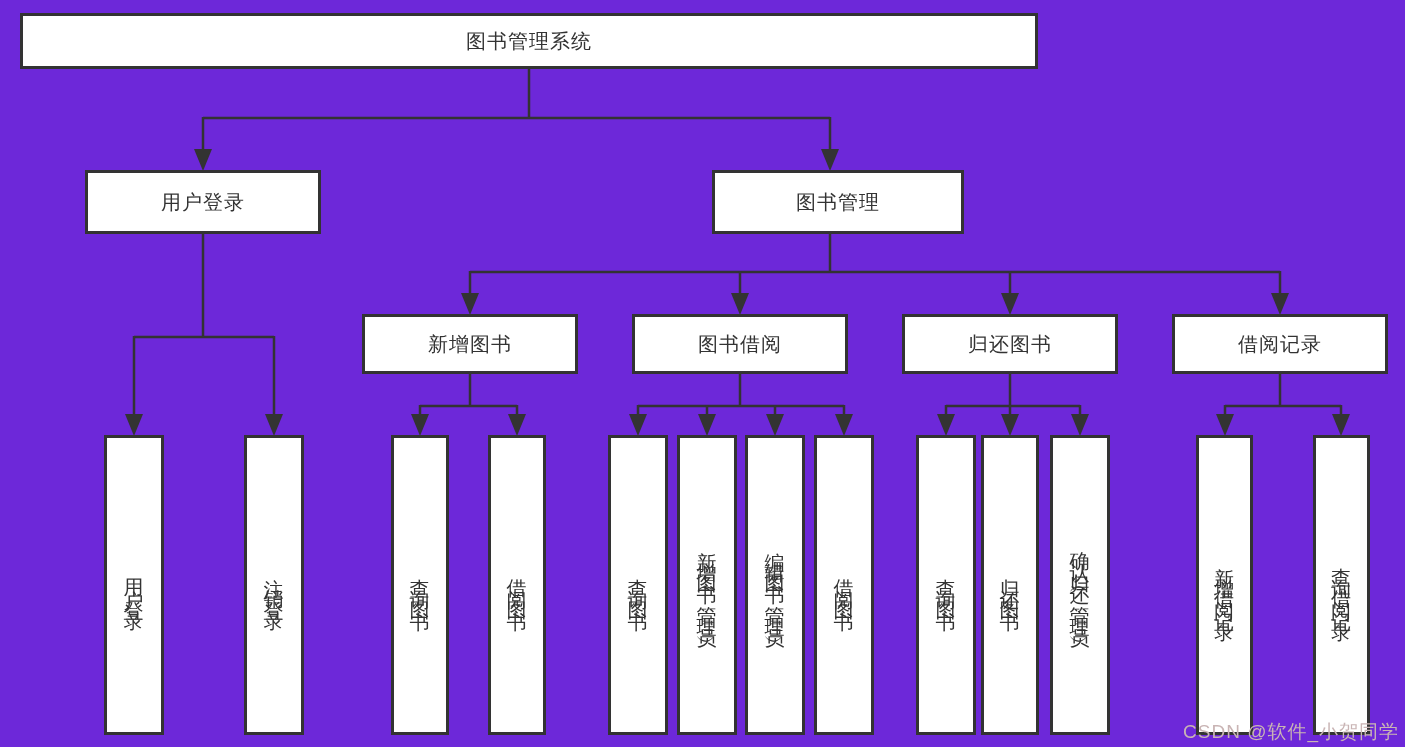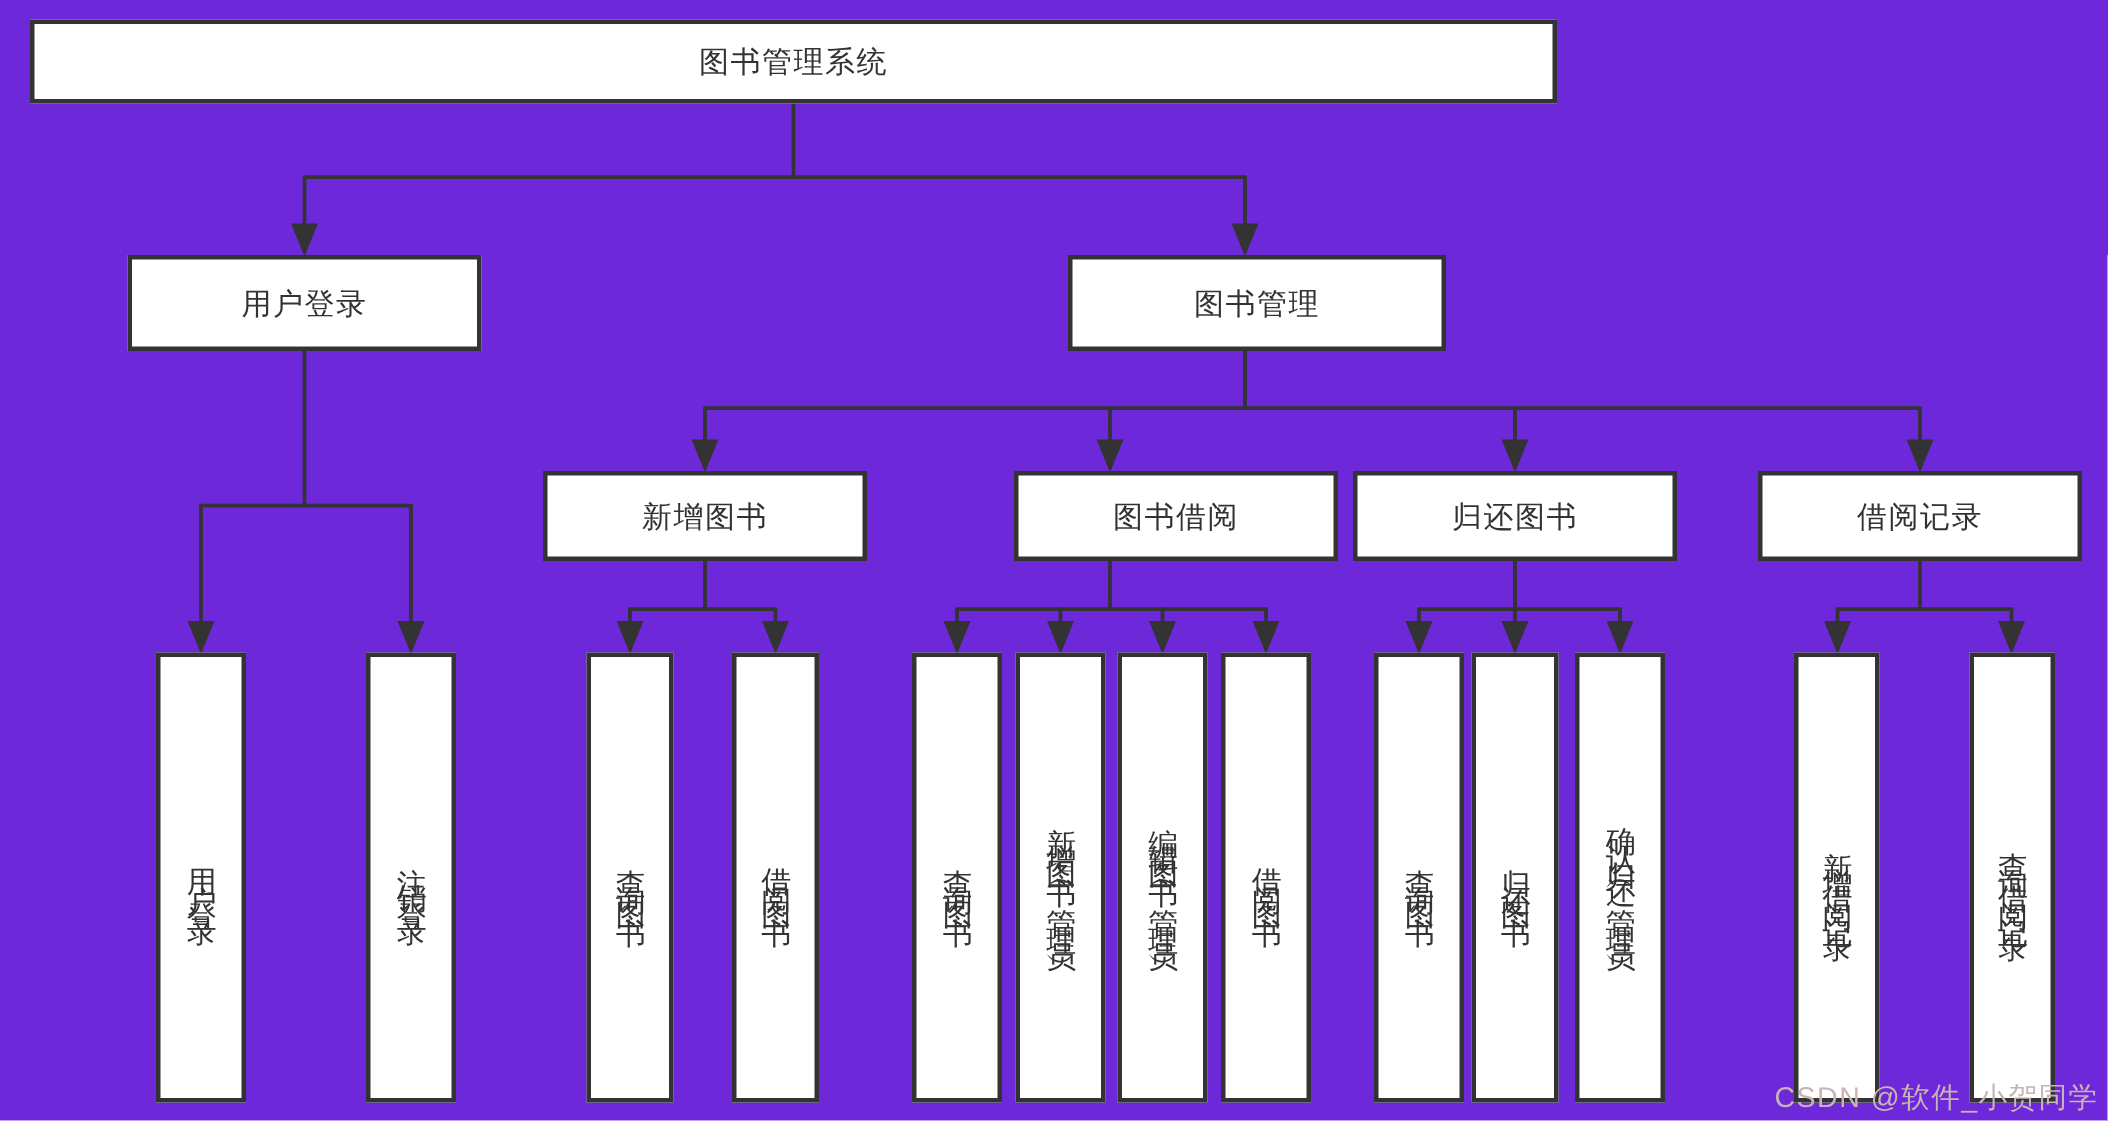--- a/index.html
+++ b/index.html
@@ -130,21 +130,21 @@
   <div class="box h" style="left:85px; top:170px; width:236px; height:64px;">
     <span>用户登录</span>
   </div>
   <div class="box h" style="left:712px; top:170px; width:252px; height:64px;">
     <span>图书管理</span>
   </div>
 
   <div class="box h" style="left:362px; top:314px; width:216px; height:60px;">
     <span>新增图书</span>
   </div>
-  <div class="box h" style="left:632px; top:314px; width:216px; height:60px;margin-left:44px;">
+  <div class="box h" style="left:632px; top:314px; width:216px; height:60px;">
     <span>图书借阅</span>
   </div>
   <div class="box h" style="left:902px; top:314px; width:216px; height:60px;">
     <span>归还图书</span>
   </div>
   <div class="box h" style="left:1172px; top:314px; width:216px; height:60px;">
     <span>借阅记录</span>
   </div>
 
   <div class="box v" style="left:104px; top:435px; width:60px; height:300px;">

